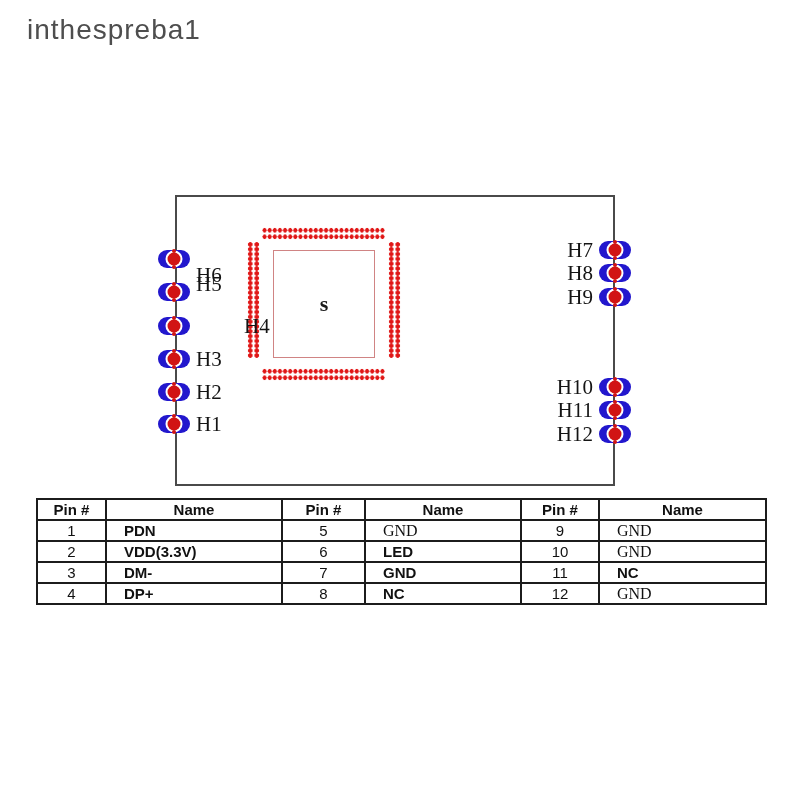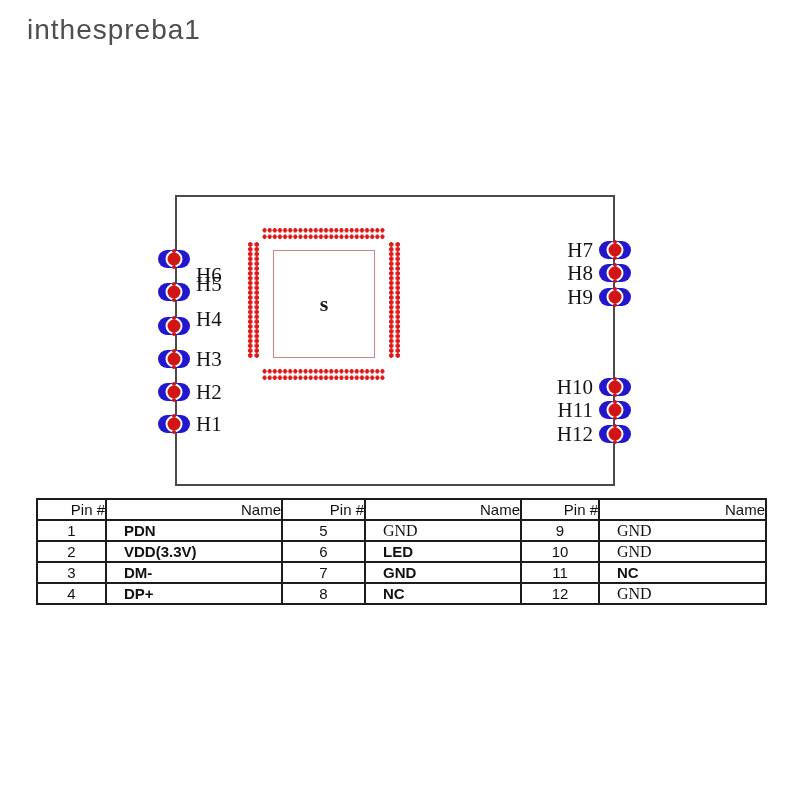--- a/index.html
+++ b/index.html
@@ -58,21 +58,21 @@
   
   #pin-table{
     position:absolute;left:36px;top:498px;width:729px;
     border-collapse:collapse;table-layout:fixed;
     font-size:15px;color:#111;background:#fff;
   }
   #pin-table th,#pin-table td{
     border:2px solid #1c1c1c;height:19px;padding:0 0 0 0;
     overflow:hidden;white-space:nowrap;
   }
-  #pin-table th{text-align:right;font-weight:400;}
+  #pin-table th{text-align:center;font-weight:700;}
   #pin-table td.pin-cell{text-align:center;font-weight:400;}
   #pin-table td.name-cell{text-align:left;padding-left:17px;font-weight:700;}
   #pin-table td.name-cell.serif{
     font-family:"Liberation Serif",serif;font-weight:400;font-size:16px;
   }
 </style>
 </head>
 <body>
 
 <div class="stage">
@@ -99,21 +99,21 @@
         <span class="pad-ring"></span>
         <span class="pad-gap"></span>
         <span class="pad-hole"></span>
       </div>
       <div class="hlabel left" style="top: 272px;">H5</div>
       <div class="hpad" style="left: 158px; top: 317px;">
         <span class="pad-ring"></span>
         <span class="pad-gap"></span>
         <span class="pad-hole"></span>
       </div>
-      <div class="hlabel left" style="top: 307px;">H4</div>
+      <div class="hlabel left" style="top: 314px; margin-left: 48px;">H4</div>
       <div class="hpad" style="left: 158px; top: 350px;">
         <span class="pad-ring"></span>
         <span class="pad-gap"></span>
         <span class="pad-hole"></span>
       </div>
       <div class="hlabel left" style="top: 347px;">H3</div>
       <div class="hpad" style="left: 158px; top: 383px;">
         <span class="pad-ring"></span>
         <span class="pad-gap"></span>
         <span class="pad-hole"></span>

